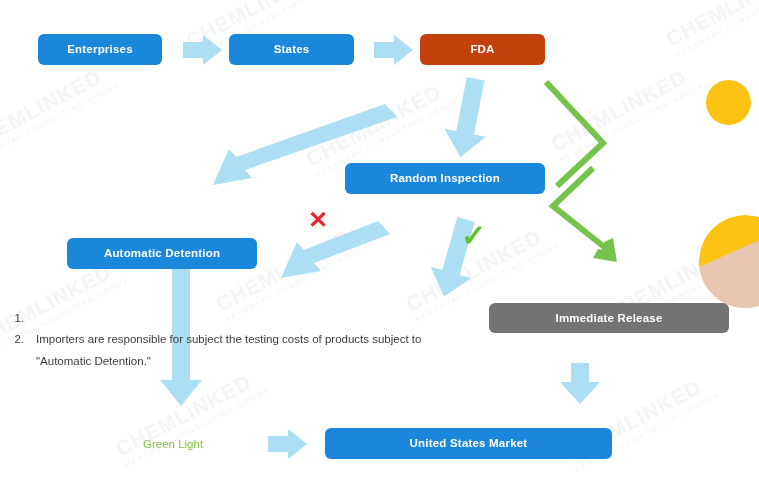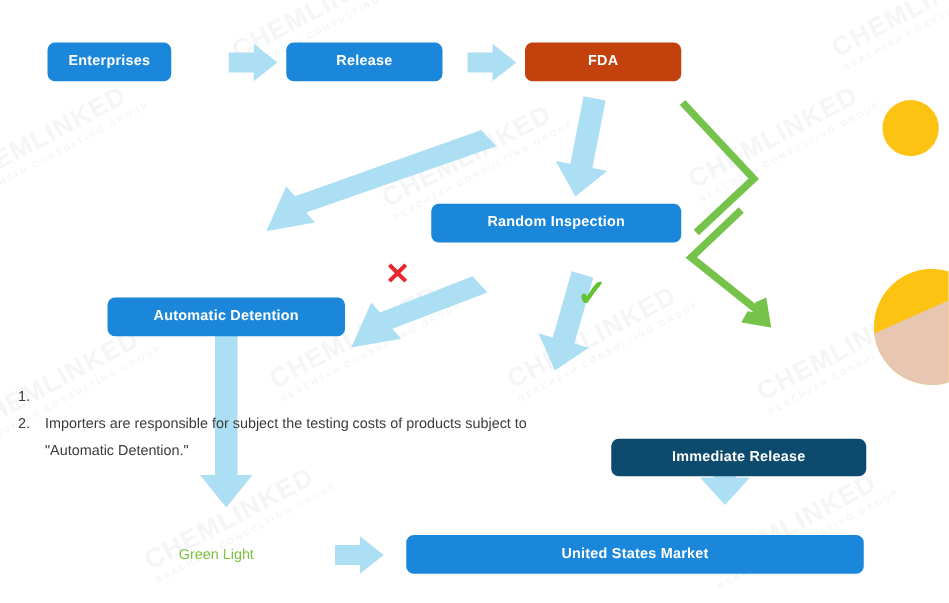--- a/index.html
+++ b/index.html
@@ -205,45 +205,45 @@
 
     <g>
       <path class="lb" d="M571,363 L589,363 L589,382 L600,382 L580,404 L560,382 L571,382 Z" fill="#addff4"></path>
     </g>
 
     <g>
       <path class="lb" d="M268,436 L288,436 L288,429 L307,444 L288,459 L288,452 L268,452 Z" fill="#addff4"></path>
     </g>
   </svg>
 
-  <div class="node" id="node-enterprises" style="left: 38px; top: 34px; width: 99px; height: 31px; background: rgb(26, 135, 219);">
+  <div class="node" id="node-enterprises" style="left: 38px; top: 34px; width: 124px; height: 31px; background: rgb(26, 135, 219);">
     <span>Enterprises</span>
   </div>
 
   <div class="node" id="node-customs" style="left: 229px; top: 34px; width: 125px; height: 31px; background: rgb(26, 135, 219);">
-    <span>Release</span>
+    <span>States</span>
   </div>
 
   <div class="node" id="node-fda" style="left: 420px; top: 34px; width: 125px; height: 31px; background: #c2410c;">
     <span>FDA</span>
   </div>
 
   <div class="node" id="node-random-inspection" style="left: 345px; top: 163px; width: 200px; height: 31px; background: rgb(26, 135, 219);">
     <span>Random Inspection</span>
   </div>
 
-  <div class="node" id="node-automatic-detention" style="left: 86px; top: 238px; width: 190px; height: 31px; background: rgb(26, 135, 219);">
+  <div class="node" id="node-automatic-detention" style="left: 67px; top: 238px; width: 190px; height: 31px; background: rgb(26, 135, 219);">
     <span>Automatic Detention</span>
   </div>
 
-  <div class="node" id="node-immediate-release" style="left: 489px; top: 303px; width: 204px; height: 30px; background: #0c4a6e; margin-top: 48px;">
+  <div class="node" id="node-immediate-release" style="left: 489px; top: 303px; width: 240px; height: 30px; background: #737373;">
     <span>Immediate Release</span>
   </div>
 
-  <div class="node" id="node-united-states-market" style="left: 325px; top: 428px; width: 366px; height: 31px; background: rgb(26, 135, 219);">
+  <div class="node" id="node-united-states-market" style="left: 325px; top: 428px; width: 287px; height: 31px; background: rgb(26, 135, 219);">
     <span>United States Market</span>
   </div>
 
   <div class="label-text" id="label-green-light" style="left: 143px; top: 438px; color: rgb(125, 194, 66);">Green Light</div>
 
   <div class="mark-glyph" id="mark-reject" style="left: 308px; top: 208px; font-size: 24px; line-height: 1; color: rgb(232, 38, 43);">✕</div>
 
   <div class="mark-glyph" id="mark-approve" style="left: 461px; top: 221px; font-size: 30px; line-height: 1; color: rgb(99, 193, 50);">✓</div>
 
   <div class="notes" id="notes-list" style="left: 6px; top: 308px; width: 470px; color: rgb(59, 59, 59);">

